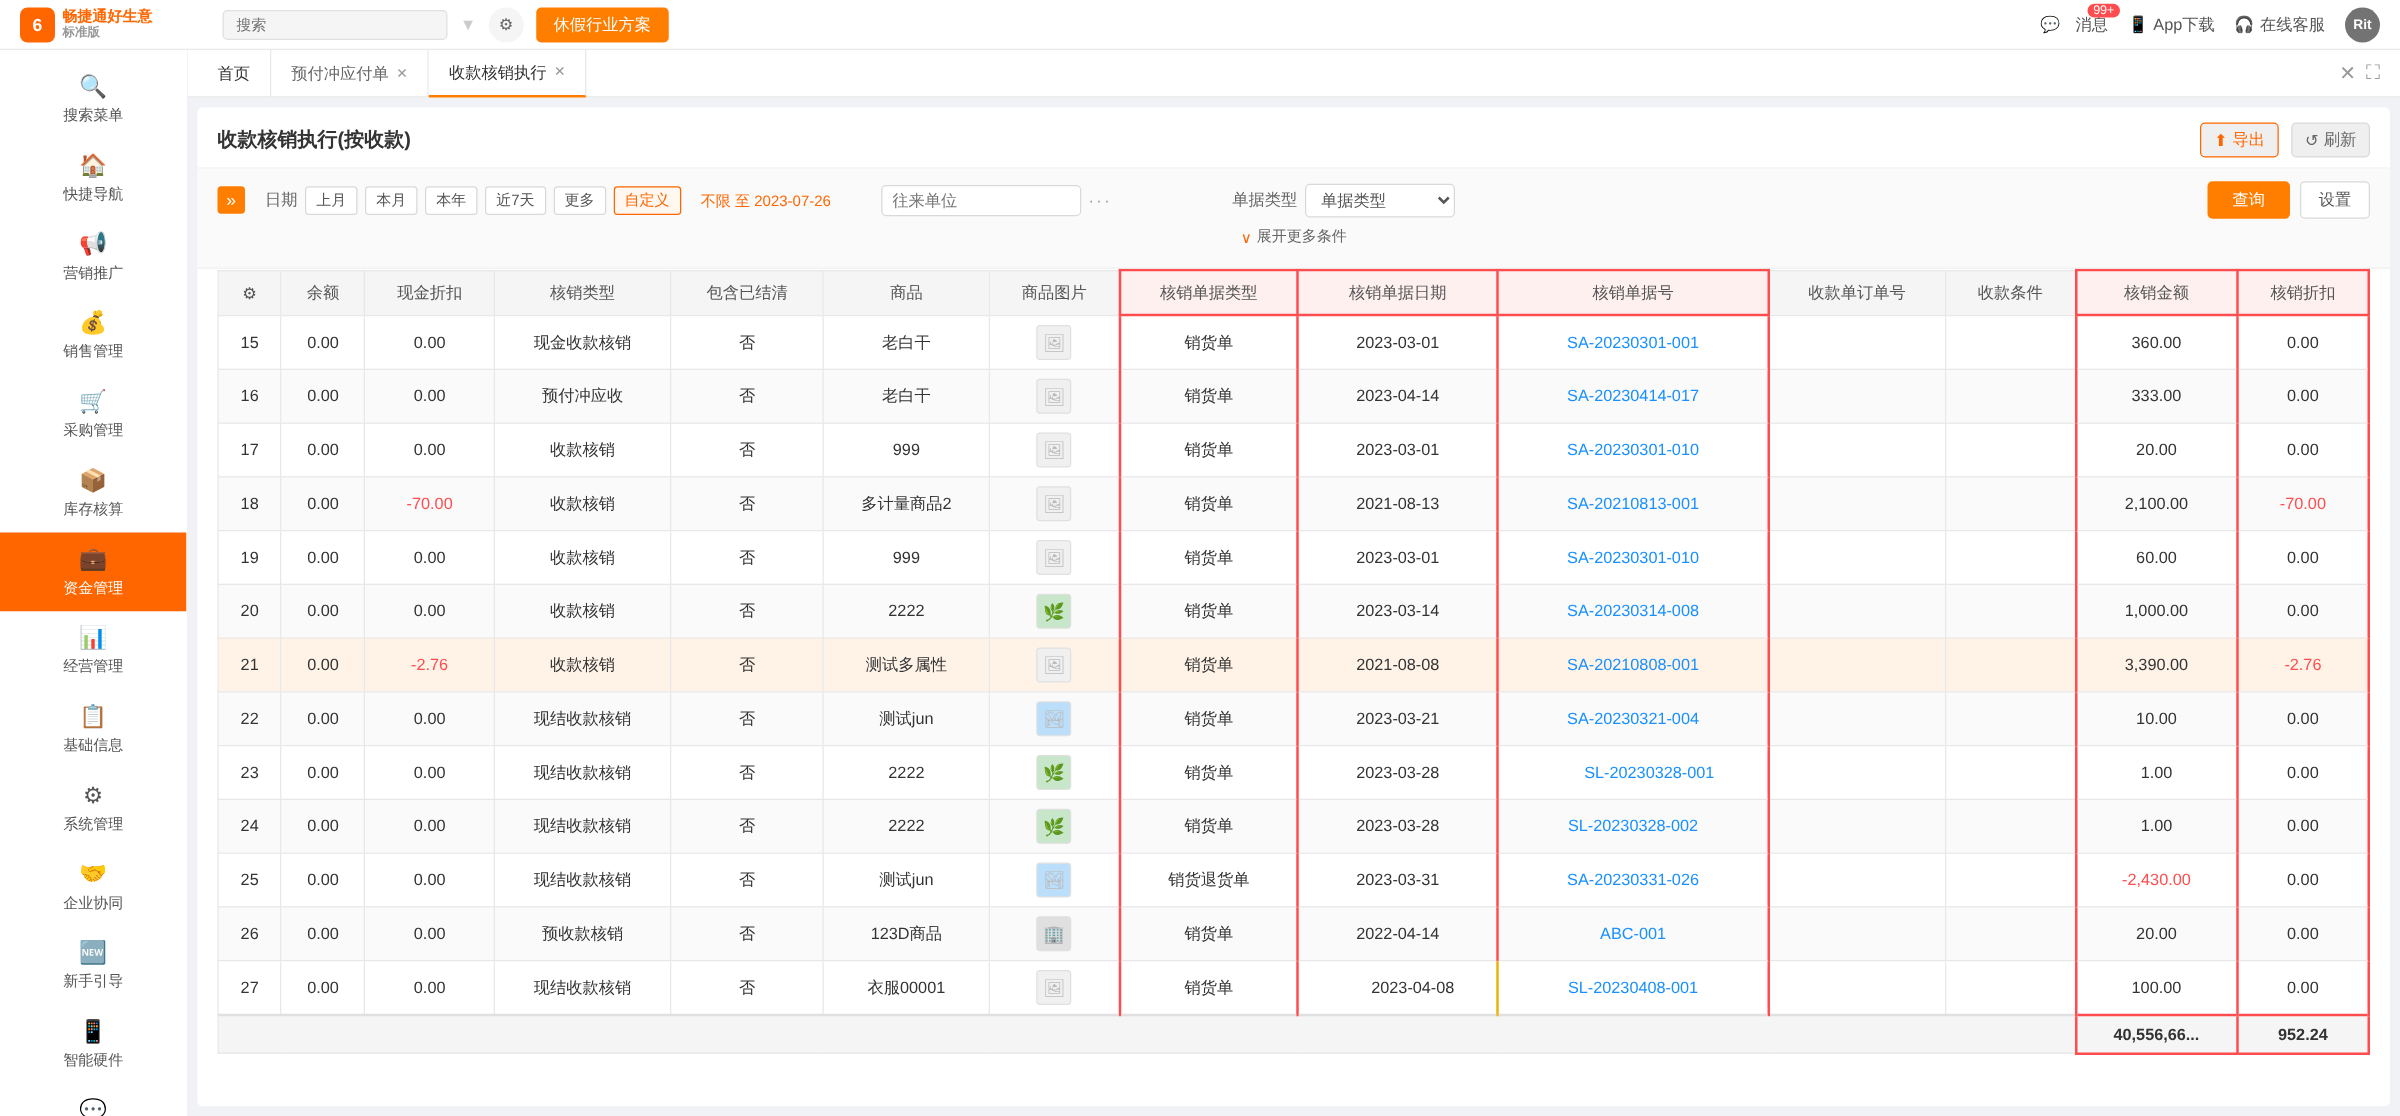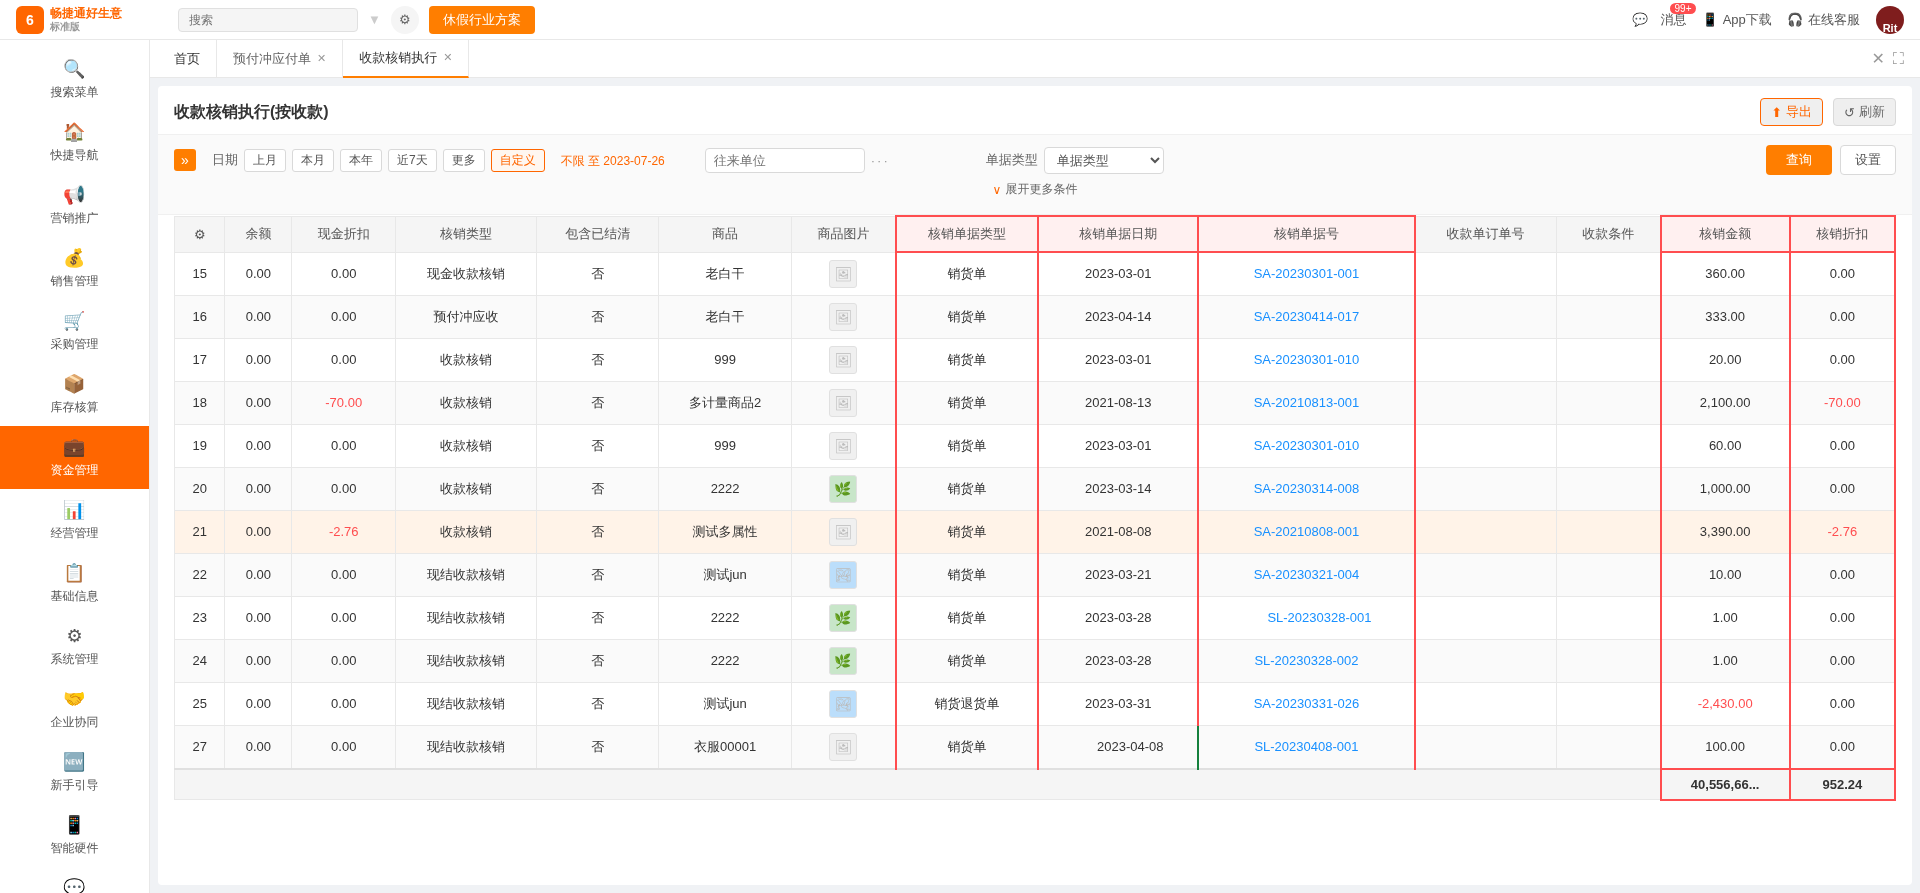--- a/index.html
+++ b/index.html
@@ -113,21 +113,21 @@
       <span style="margin-left:12px;">消息</span>
     </div>
     <div style="display:flex;align-items:center;gap:4px;">
       <span>📱</span>
       <span>App下载</span>
     </div>
     <div style="display:flex;align-items:center;gap:4px;">
       <span>🎧</span>
       <span>在线客服</span>
     </div>
-    <div style="width:28px;height:28px;background:#7f1d1d;border-radius:50%;display:flex;align-items:flex-end;justify-content:center;color:#fff;font-size:11px;font-weight:bold;">
+    <div style="width:28px;height:28px;background:#737373;border-radius:50%;display:flex;align-items:center;justify-content:center;color:#fff;font-size:11px;font-weight:bold;">
       <span>Rit</span>
     </div>
   </div>
 </div>
 
 <div class="layout">
 
   <div class="sidebar">
     <div id="sidebar-items-container">
         <div class="sidebar-item">
@@ -455,29 +455,45 @@
       <td><div class="img-placeholder has-img" style="background:#bbdefb;">🏞</div></td>
       <td style="border-left:2px solid #ff4d4f;border-right:2px solid #ff4d4f;">销货退货单</td>
       <td style="border-left:2px solid #ff4d4f;border-right:2px solid #ff4d4f;">2023-03-31</td>
       <td style="border-left:2px solid #ff4d4f;border-right:2px solid #ff4d4f;margin-left:18px;"><a class="link-text">SA-20230331-026</a></td>
       <td></td>
       <td></td>
       <td class="negative" style="border-left:2px solid #ff4d4f;border-right:2px solid #ff4d4f;">-2,430.00</td>
       <td class="" style="border-left:2px solid #ff4d4f;border-right:2px solid #ff4d4f;">0.00</td>
     </tr>
               <tr>
+      <td>26</td>
+      <td>0.00</td>
+      <td class="">0.00</td>
+      <td>预收款核销</td>
+      <td>否</td>
+      <td>123D商品</td>
+      <td><div class="img-placeholder has-img" style="background:#e0e0e0;">🏢</div></td>
+      <td style="border-left:2px solid #ff4d4f;border-right:2px solid #ff4d4f;">销货单</td>
+      <td style="border-left:2px solid #ff4d4f;border-right:2px solid #ff4d4f;">2022-04-14</td>
+      <td style="border-left:2px solid #ff4d4f;border-right:2px solid #ff4d4f;"><a class="link-text">ABC-001</a></td>
+      <td></td>
+      <td></td>
+      <td class="" style="border-left:2px solid #ff4d4f;border-right:2px solid #ff4d4f;">20.00</td>
+      <td class="" style="border-left:2px solid #ff4d4f;border-right:2px solid #ff4d4f;">0.00</td>
+    </tr>
+              <tr>
       <td>27</td>
       <td>0.00</td>
       <td class="">0.00</td>
       <td>现结收款核销</td>
       <td>否</td>
       <td>衣服00001</td>
       <td><div class="img-placeholder">🖼</div></td>
       <td style="border-left:2px solid #ff4d4f;border-right:2px solid #ff4d4f;">销货单</td>
-      <td style="border-left:2px solid #ff4d4f;border-right:2px solid #15803d;padding-left:34px;">2023-04-08</td>
+      <td style="border-left:2px solid #ff4d4f;border-right:2px solid #eab308;padding-left:34px;">2023-04-08</td>
       <td style="border-left:2px solid #ff4d4f;border-right:2px solid #ff4d4f;"><a class="link-text">SL-20230408-001</a></td>
       <td></td>
       <td></td>
       <td class="" style="border-left:2px solid #ff4d4f;border-right:2px solid #ff4d4f;">100.00</td>
       <td class="" style="border-left:2px solid #ff4d4f;border-right:2px solid #ff4d4f;">0.00</td>
     </tr>
             </tbody>
           <tfoot>
             <tr class="table-footer">
               <td colspan="12"></td>

